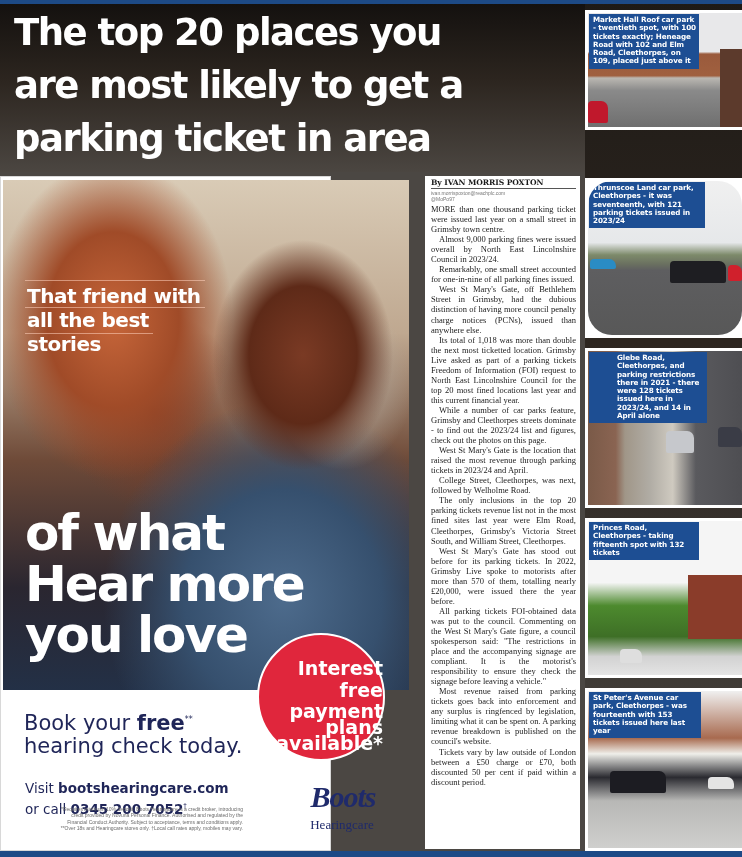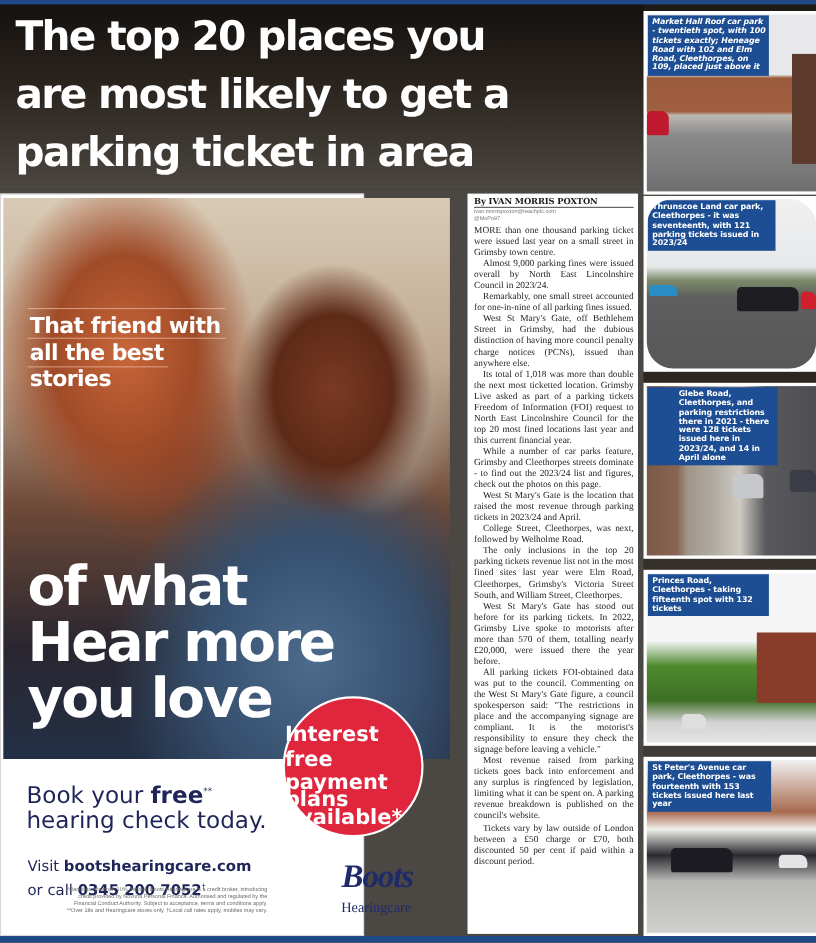--- a/index.html
+++ b/index.html
@@ -46,21 +46,21 @@
     letter-spacing: -0.5px;
   }
   .tagline-line { position: absolute; height: 1px; background: rgba(255,210,190,0.55); }
   .ad-hero {
     position: absolute; left: 22px; top: 328px; width: 300px;
     color: #ffffff; font-family: "DejaVu Sans", sans-serif; font-weight: bold;
     font-size: 50px; line-height: 51px; letter-spacing: -2px;
   }
   .ad-badge {
     position: absolute; left: 256px; top: 456px; width: 128px; height: 128px; border-radius: 50%;
-    background: #e0263c; border: 2px solid #ffffff; color: #ffffff; text-align: left;
+    background: #e0263c; border: 2px solid #ffffff; color: #ffffff; text-align: right;
     font-family: "DejaVu Sans", sans-serif;
   }
   .badge-main { display: block; margin-top: 22px; font-size: 19px; line-height: 22px; font-weight: bold; }
   .badge-sub { display: block; margin-top: 2px; font-size: 19px; line-height: 16px; font-weight: bold; }
   .ad-cta {
     position: absolute; left: 23px; top: 531px; width: 260px;
     color: #1f2558; font-family: "DejaVu Sans", sans-serif; font-size: 21px; line-height: 23px;
   }
   .ad-cta b { font-weight: bold; }
   .ad-visit {
@@ -198,21 +198,21 @@
     <p>College Street, Cleethorpes, was next, followed by Welholme Road.</p>
     <p>The only inclusions in the top 20 parking tickets revenue list not in the most fined sites last year were Elm Road, Cleethorpes, Grimsby's Victoria Street South, and William Street, Cleethorpes.</p>
     <p>West St Mary's Gate has stood out before for its parking tickets. In 2022, Grimsby Live spoke to motorists after more than 570 of them, totalling nearly £20,000, were issued there the year before.</p>
     <p>All parking tickets FOI-obtained data was put to the council. Commenting on the West St Mary's Gate figure, a council spokesperson said: "The restrictions in place and the accompanying signage are compliant. It is the motorist's responsibility to ensure they check the signage before leaving a vehicle."</p>
     <p>Most revenue raised from parking tickets goes back into enforcement and any surplus is ringfenced by legislation, limiting what it can be spent on. A parking revenue breakdown is published on the council's website.</p>
     <p>Tickets vary by law outside of London between a £50 charge or £70, both discounted 50 per cent if paid within a discount period.</p>
   </div>
 </article>
 
 <aside class="side">
-  <figure class="photo-card" style="top:0;height:167px;font-style:italic;">
+  <figure class="photo-card" style="top:0;height:120px;">
     <div class="photo ph1">
       <div class="car" style="left:0;top:88px;width:20px;height:22px;background:#c0182c;"></div>
       <div style="position:absolute;left:132px;top:36px;width:22px;height:100px;background:#5c3a2c;"></div>
       <figcaption class="caption" style="width:110px;">Market Hall Roof car park - twentieth spot, with 100 tickets exactly; Heneage Road with 102 and Elm Road, Cleethorpes, on 109, placed just above it</figcaption>
     </div>
   </figure>
 
   <figure class="photo-card" style="top:168px;height:160px;">
     <div class="photo ph2">
       <div class="car" style="left:2px;top:78px;width:26px;height:10px;background:#2a8cc4;"></div>

